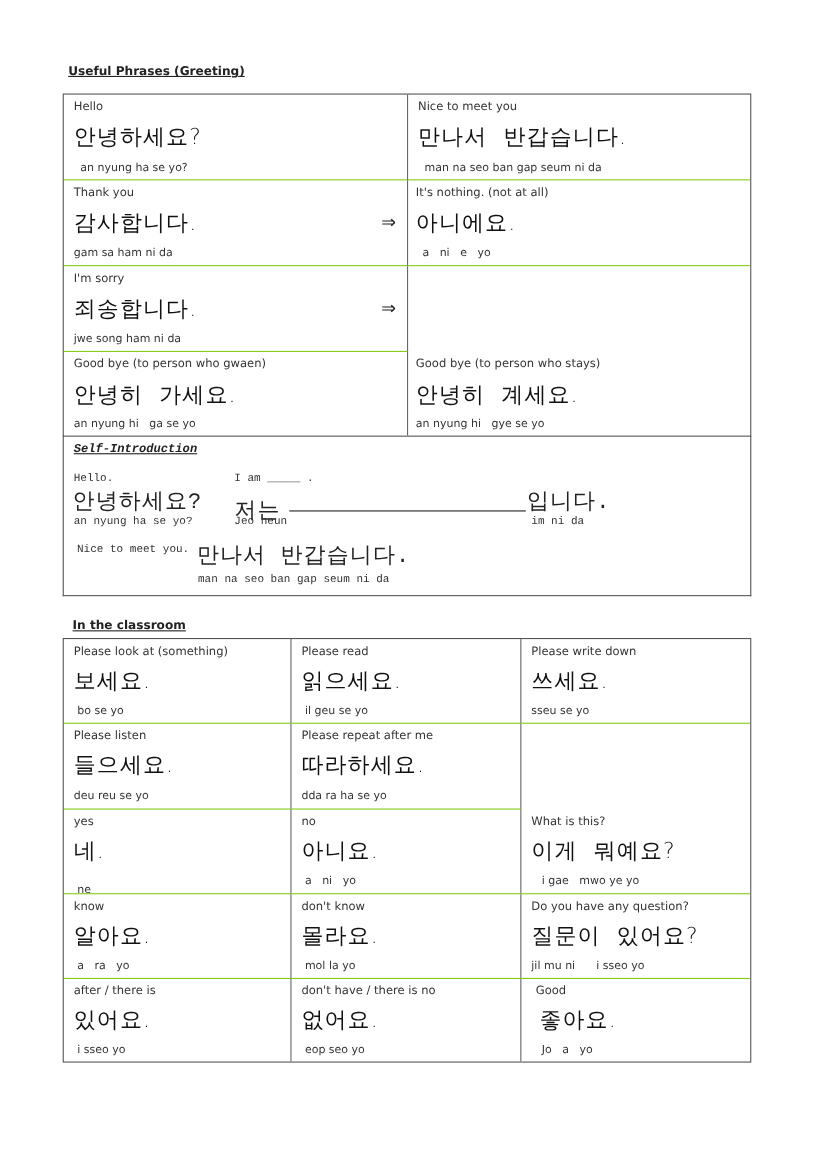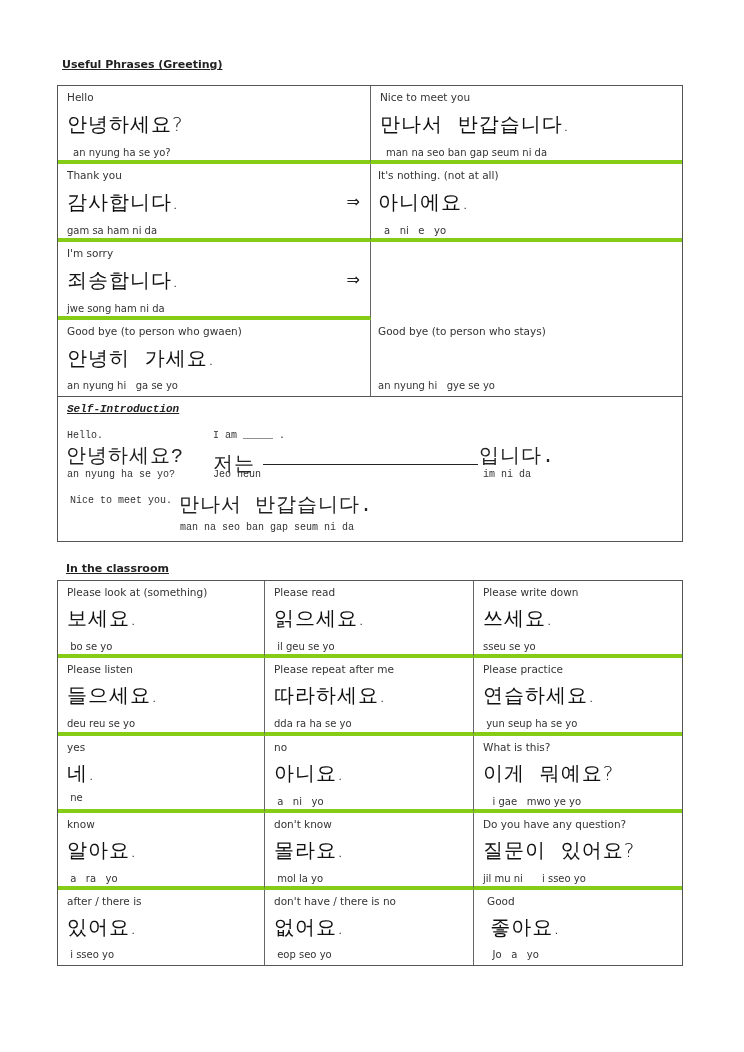--- a/index.html
+++ b/index.html
@@ -1,19 +1,19 @@
 <!DOCTYPE html>
 <html><head>
 <meta charset="utf-8">
 <style>
   html, body { margin:0; padding:0; background:#ffffff; }
   body { width:744px; height:1052px; position:relative; font-family:"DejaVu Sans", sans-serif; color:#222; overflow:hidden; }
   .section-title { position:absolute; font-weight:bold; font-size:11px; text-decoration:underline; color:#222; }
   .grid { position:absolute; border:1px solid #555; box-sizing:border-box; }
-  .cell { position:absolute; box-sizing:border-box; border-right:1px solid #666; border-bottom:4px solid #84cc16; overflow:hidden; }
+  .cell { position:absolute; box-sizing:border-box; border-right:1px solid #666; border-bottom:1px solid #84cc16; overflow:hidden; }
   .en { position:absolute; left:9px; top:5px; font-size:10.5px; color:#333; white-space:nowrap; }
   .ko { position:absolute; left:9px; font-size:20px; color:#111; white-space:nowrap; letter-spacing:1px; font-weight:300; }
   .rom { position:absolute; left:9px; font-size:10px; color:#333; white-space:nowrap; }
   .arrow { position:absolute; right:10px; font-size:16px; color:#222; }
   .selfbox { position:absolute; left:57px; top:396px; width:626px; height:146px; border:1px solid #555; border-top:none; box-sizing:border-box;font-family:Liberation Mono, monospace; }
   .abs { position:absolute; white-space:nowrap; }
   .blank-line { position:absolute; border-bottom:1px solid #222; }
 </style>
 </head>
 <body>
@@ -52,20 +52,21 @@
     <div class="rom" style="top: 61px; white-space: pre;">jwe song ham ni da</div>
   </div>
 
   <div class="cell" style="left:0; top:234px; width:313px; height:76px; border-bottom:none;">
     <div class="en">Good bye (to person who gwaen)</div>
     <div class="ko" style="top: 25px; white-space: pre;">안녕히  가세요.</div>
     <div class="rom" style="top: 60px; white-space: pre;">an nyung hi   ga se yo</div>
   </div>
   <div class="cell" style="left:313px; top:234px; width:311px; height:76px; border-right:none; border-bottom:none;">
     <div class="en" style="left:7px;">Good bye (to person who stays)</div>
+    <div class="ko" style="top: 25px; left: 7px; white-space: pre;">안녕히  계세요.</div>
     <div class="rom" style="top: 60px; left: 7px; white-space: pre;">an nyung hi   gye se yo</div>
   </div>
 </div>
 
 <div class="selfbox">
   <div class="abs" style="left:9px; top:7px; font-size:11px; font-style:italic; font-weight:bold; text-decoration:underline;">Self-Introduction</div>
 
   <div class="abs" style="left:9px; top:34px; font-size:10px; color:#333;">Hello.</div>
   <div class="abs" style="left:8px; top:46px; font-size:20px; letter-spacing:1px;">안녕하세요?</div>
   <div class="abs" style="left:9px; top:73px; font-size:10px; color:#333;">an nyung ha se yo?</div>
@@ -107,30 +108,25 @@
   <div class="cell" style="left:0; top:77px; width:207px; height:78px;">
     <div class="en">Please listen</div>
     <div class="ko" style="top: 24px; white-space: pre;">들으세요.</div>
     <div class="rom" style="top: 60px; white-space: pre;">deu reu se yo</div>
   </div>
   <div class="cell" style="left:207px; top:77px; width:209px; height:78px;">
     <div class="en">Please repeat after me</div>
     <div class="ko" style="top: 24px; white-space: pre;">따라하세요.</div>
     <div class="rom" style="top: 60px; white-space: pre;">dda ra ha se yo</div>
   </div>
-  <div class="cell" style="left:416px; top:77px; width:208px; height:78px; border-right:none;">
-    <div class="en">Please practice</div>
-    <div class="ko" style="top: 24px; white-space: pre;">연습하세요.</div>
-    <div class="rom" style="top: 60px; white-space: pre;"> yun seup ha se yo</div>
-  </div>
 
   <div class="cell" style="left:0; top:155px; width:207px; height:77px;">
     <div class="en">yes</div>
     <div class="ko" style="top: 24px; white-space: pre;">네.</div>
-    <div class="rom" style="top: 56px; white-space: pre; text-align: right;"> ne</div>
+    <div class="rom" style="top: 68px; white-space: pre; text-align: right;"> ne</div>
   </div>
   <div class="cell" style="left:207px; top:155px; width:209px; height:77px;">
     <div class="en">no</div>
     <div class="ko" style="top: 24px; white-space: pre;">아니요.</div>
     <div class="rom" style="top: 60px; white-space: pre;"> a   ni   yo</div>
   </div>
   <div class="cell" style="left:416px; top:155px; width:208px; height:77px; border-right:none;">
     <div class="en">What is this?</div>
     <div class="ko" style="top: 24px; white-space: pre;">이게  뭐예요?</div>
     <div class="rom" style="top: 60px; white-space: pre;">   i gae   mwo ye yo</div>

